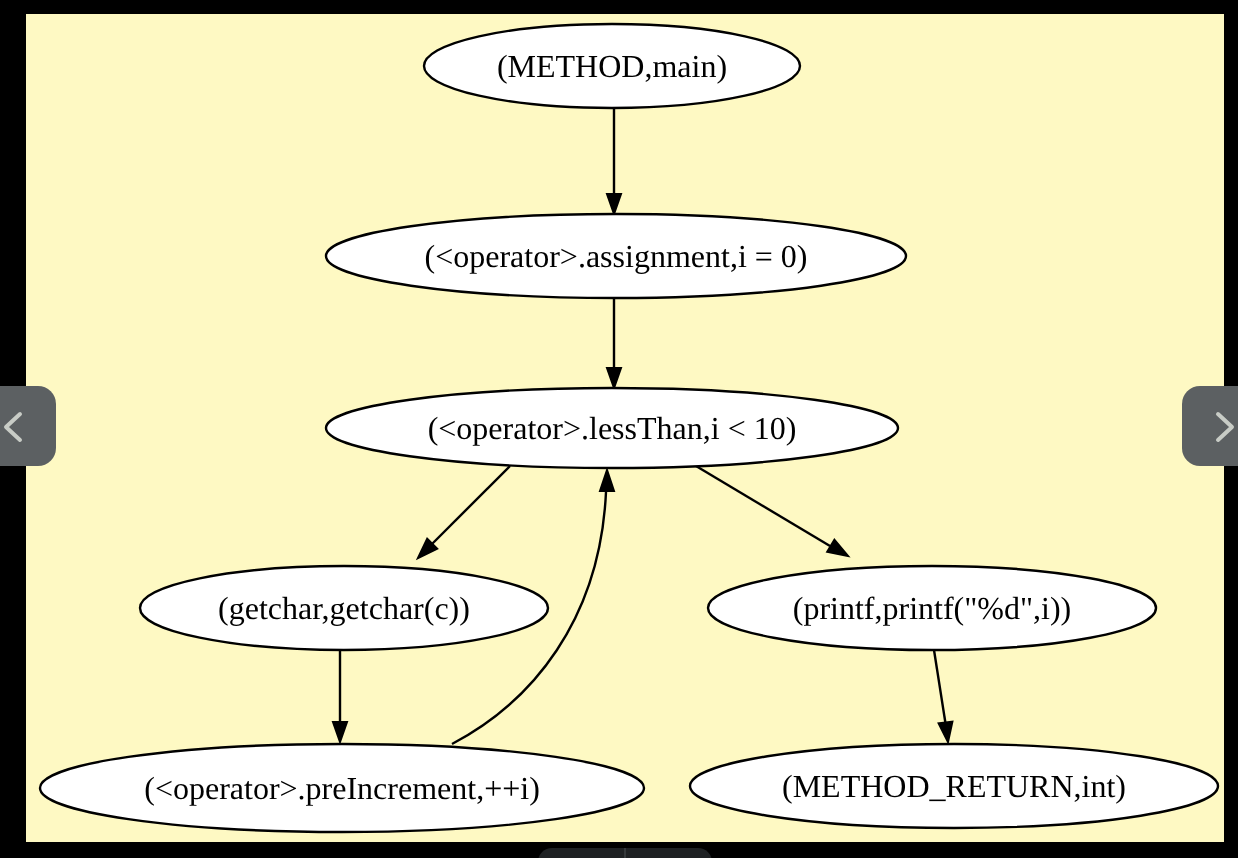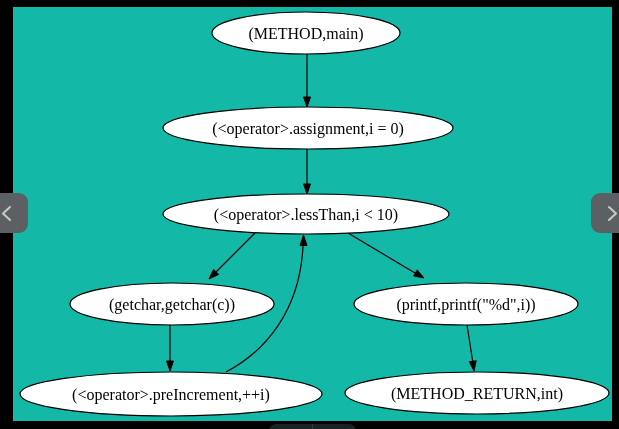--- a/index.html
+++ b/index.html
@@ -7,21 +7,21 @@
     width: 619px; height: 429px;
     background: #000000;
     overflow: hidden;
     position: relative;
     font-family: "Liberation Serif", "DejaVu Serif", serif;
   }
   .stage { position: absolute; inset: 0; }
   .canvas {
     position: absolute; left: 13px; top: 7px;
     width: 599px; height: 414px;
-    background: #14b8a6;
+    background: #fef9c3;
   }
   svg.graph { display: block; width: 599px; height: 414px; }
   .node ellipse { fill: #ffffff; stroke: #000000; stroke-width: 1.2; }
   .node text {
     font-family: "Liberation Serif", "DejaVu Serif", serif;
     font-size: 16px; fill: #000000; text-anchor: middle;
   }
   .edge path, .edge line { stroke: #000000; stroke-width: 1.2; fill: none; }
   .edge polygon { fill: #000000; stroke: #000000; stroke-width: 1; }
   .nav {

